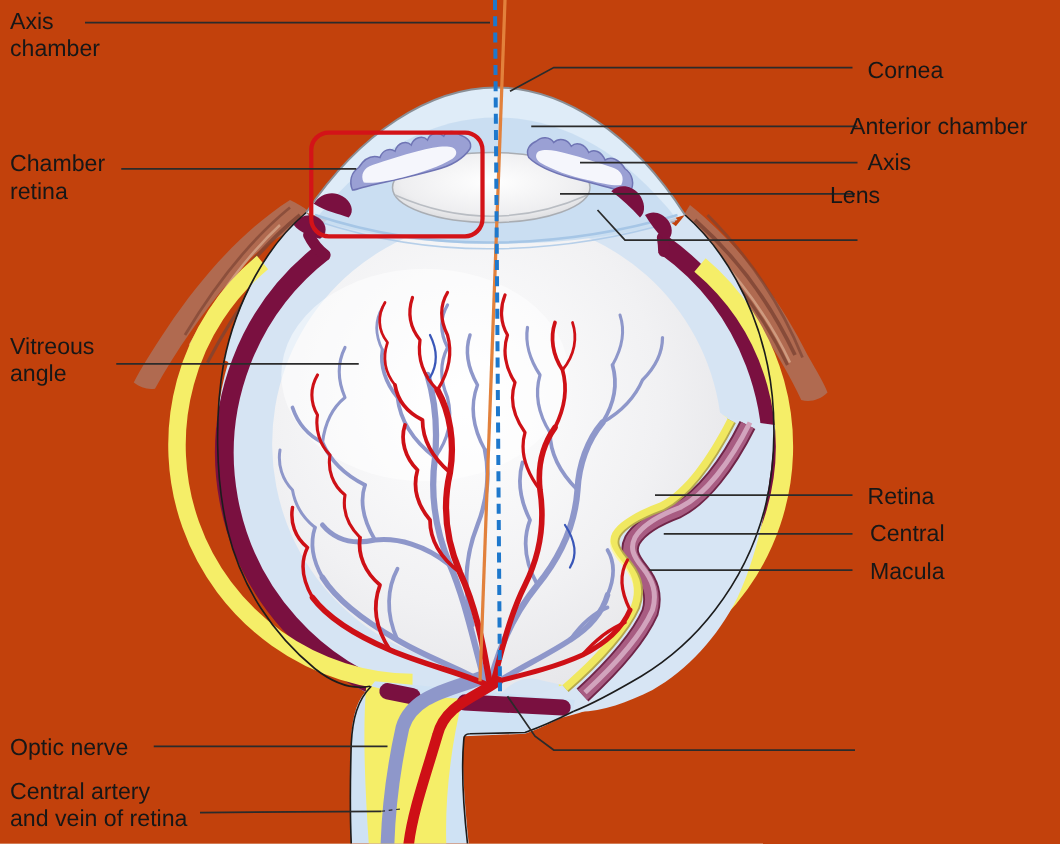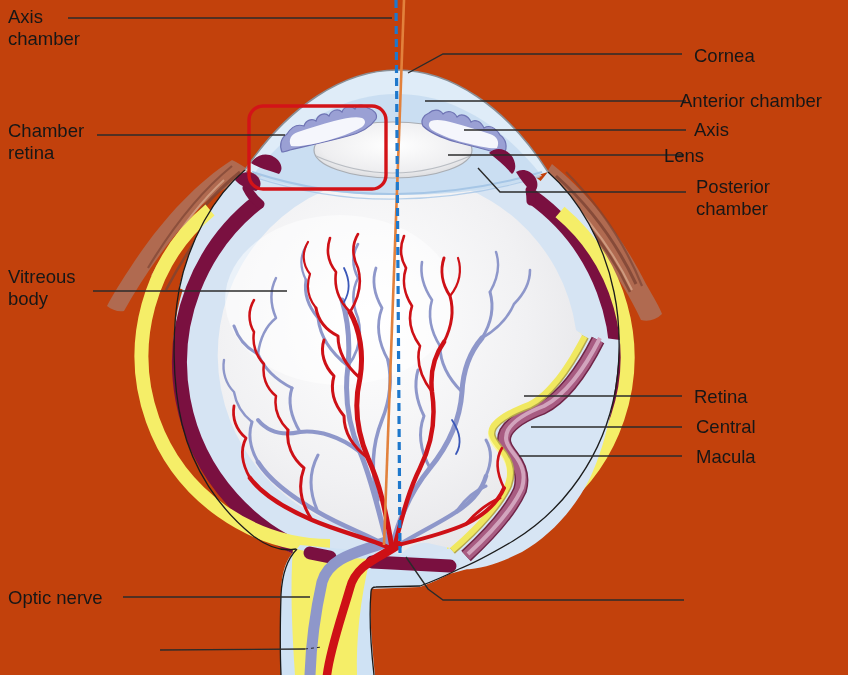--- a/index.html
+++ b/index.html
@@ -196,42 +196,42 @@
   <div class="lbl" style="left:8px;top:6px">
       <span>Axis</span>
       <span>chamber</span>
     </div>
   <div class="lbl" style="left:8px;top:120px">
       <span>Chamber</span>
       <span>retina</span>
     </div>
   <div class="lbl" style="left:8px;top:266px">
       <span>Vitreous</span>
-      <span>body</span>
+      <span>angle</span>
     </div>
   <div class="lbl" style="left:8px;top:587px">
       <span>Optic nerve</span>
     </div>
+  <div class="lbl" style="left:8px;top:622px">
+      <span>Central artery</span>
+      <span>and vein of retina</span>
+    </div>
 
   <div class="lbl" style="left:694px;top:45px">
       <span>Cornea</span>
     </div>
   <div class="lbl" style="left:680px;top:90px">
       <span>Anterior chamber</span>
     </div>
   <div class="lbl" style="left:694px;top:119px">
       <span>Axis</span>
     </div>
   <div class="lbl" style="left:664px;top:145px">
       <span>Lens</span>
     </div>
-  <div class="lbl" style="left:696px;top:176px">
-      <span>Posterior</span>
-      <span>chamber</span>
-    </div>
   <div class="lbl" style="left:694px;top:386px">
       <span>Retina</span>
     </div>
   <div class="lbl" style="left:696px;top:416px">
       <span>Central</span>
     </div>
   <div class="lbl" style="left:696px;top:446px">
       <span>Macula</span>
     </div>
 </div>

